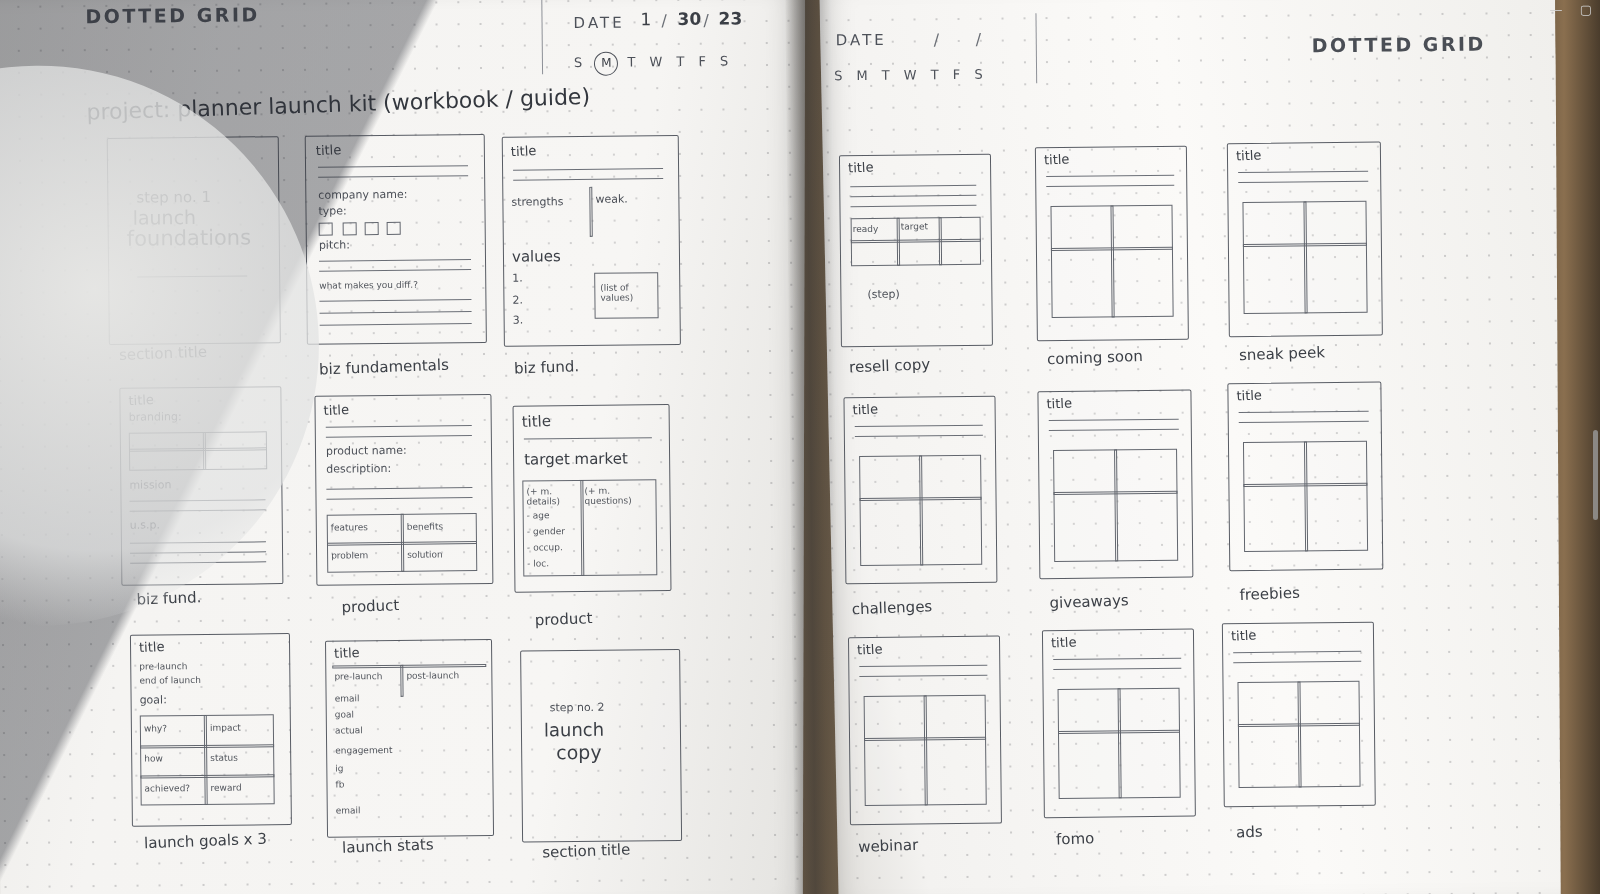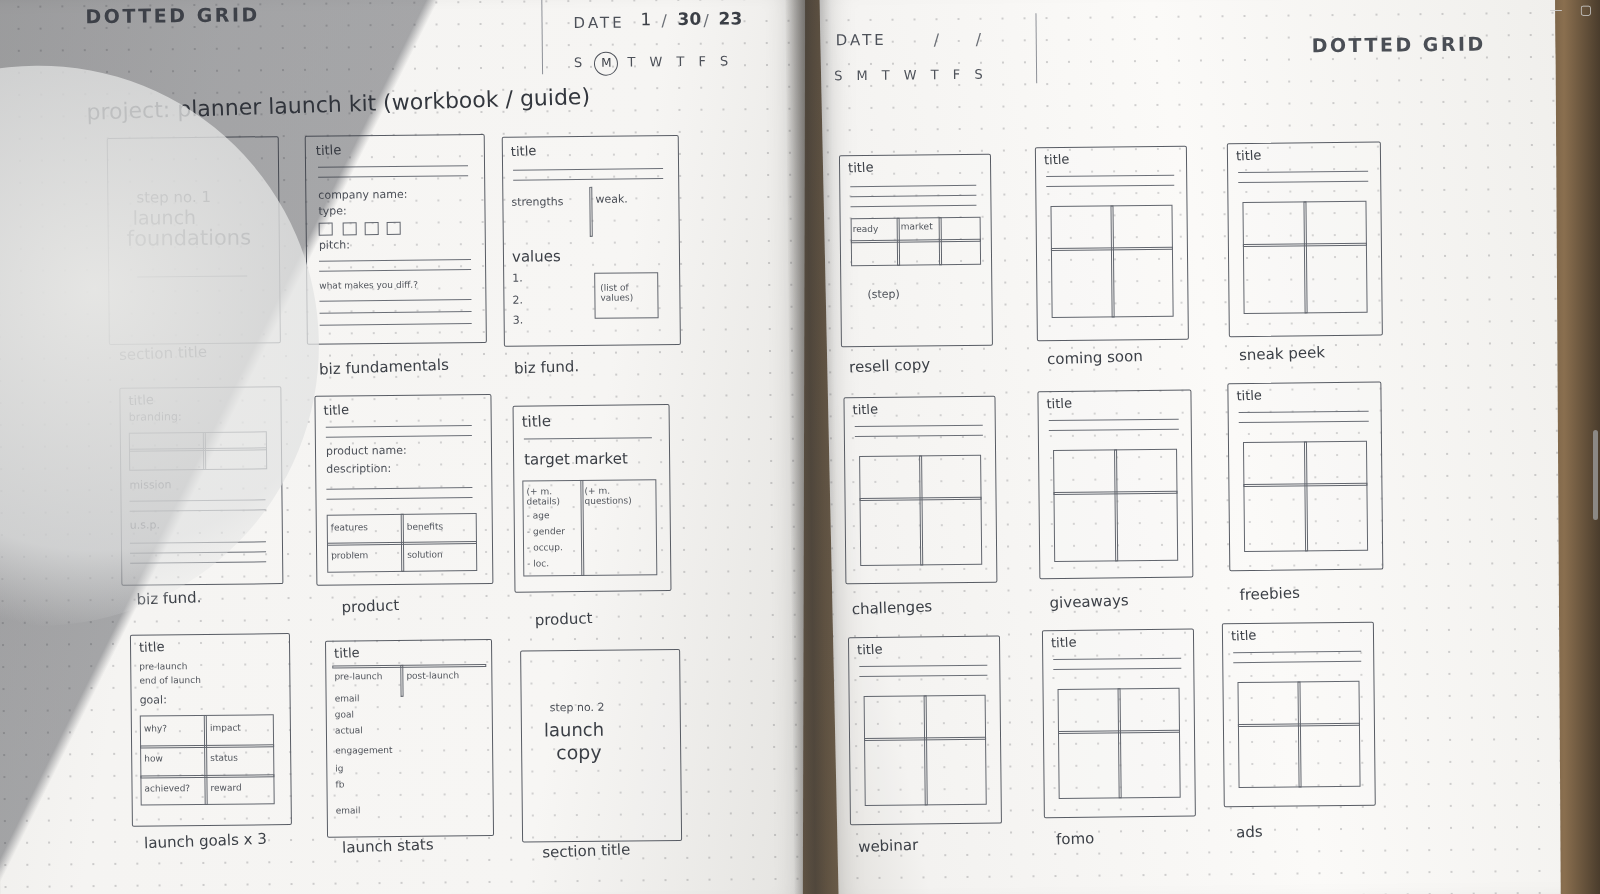--- a/index.html
+++ b/index.html
@@ -270,21 +270,21 @@
       <div class="wf" style="left:22px;top:168px;width:150px;height:190px;">
         <div class="titletag" style="left:8px;top:4px;">title</div>
         <div class="ln" style="left:10px;top:30px;width:126px;"></div>
         <div class="ln" style="left:10px;top:40px;width:126px;"></div>
         <div class="ln" style="left:10px;top:50px;width:126px;"></div>
         <div class="bx" style="left:10px;top:62px;width:128px;height:46px;"></div>
         <div class="bx" style="left:56px;top:62px;width:1.4px;height:46px;"></div>
         <div class="bx" style="left:10px;top:84px;width:128px;height:1.4px;"></div>
         <div class="bx" style="left:98px;top:62px;width:1.4px;height:46px;"></div>
         <div class="hw hw-xs" style="position:absolute;left:12px;top:68px;">ready</div>
-        <div class="hw hw-xs" style="position:absolute;left:60px;top:66px;">market</div>
+        <div class="hw hw-xs" style="position:absolute;left:60px;top:66px;">target</div>
         <div class="hw hw-sm" style="position:absolute;left:26px;top:132px;">(step)</div>
       </div>
       <div class="cap hw caption" style="left:30px;top:370px;">resell copy</div>
 
       <div class="wf" style="left:218px;top:162px;width:150px;height:192px;">
         <div class="titletag" style="left:8px;top:4px;">title</div>
         <div class="ln" style="left:10px;top:28px;width:128px;"></div>
         <div class="ln" style="left:10px;top:38px;width:128px;"></div>
         <div class="bx" style="left:14px;top:58px;width:120px;height:110px;"></div>
         <div class="bx" style="left:74px;top:58px;width:1.4px;height:110px;"></div>

